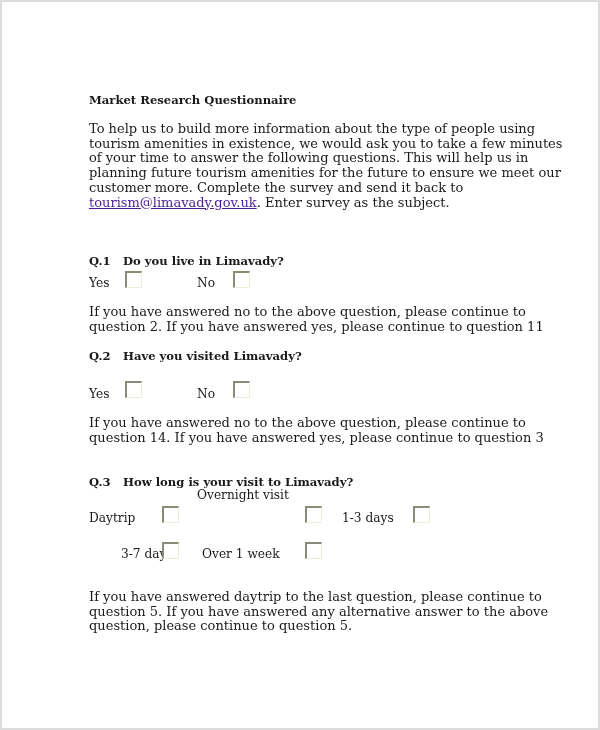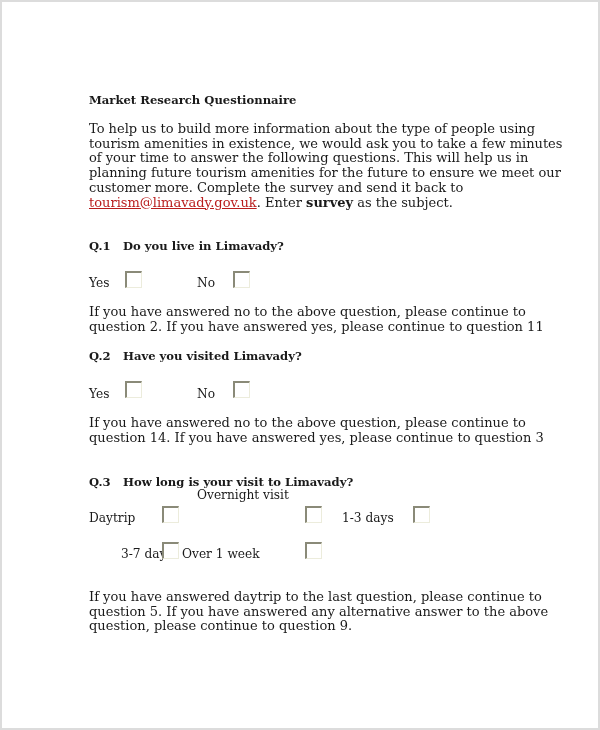--- a/index.html
+++ b/index.html
@@ -21,40 +21,40 @@
     .intro { top: 120px; }
     .q { left: 87px; font-size: 11.6px; font-weight: bold; }
     .q .num { display: inline-block; width: 34px; }
     .lbl { font-size: 12.2px; }
     .cb {
       position: absolute; width: 17px; height: 17px; box-sizing: border-box;
       border-top: 2px solid #8a8a78; border-left: 2px solid #8a8a78;
       border-right: 1px solid #ececdc; border-bottom: 1px solid #ececdc;
       background: #ffffff; cursor: pointer;
     }
-    a.link { color: #b91c1c; text-decoration: underline; }
-    b { font-weight: bold; }
+    a.link { color: #4c1d95; text-decoration: underline; }
+    b { font-weight: normal; }
   </style>
 </head>
 <body>
 
 <div class="page">
 
   <div class="abs title">Market Research Questionnaire</div>
 
   <div class="abs para intro">
     <div>To help us to build more information about the type of people using</div>
     <div>tourism amenities in existence, we would ask you to take a few minutes</div>
     <div>of your time to answer the following questions.  This will help us in</div>
     <div>planning future tourism amenities for the future to ensure we meet our</div>
     <div>customer more. Complete the survey and send it back to</div>
     <div><a class="link">tourism@limavady.gov.uk</a><span>. Enter </span><b>survey</b><span> as the subject.</span></div>
   </div>
 
-  <div class="abs q" style="top:237px;">
+  <div class="abs q" style="top:252px;">
     <span class="num">Q.1</span><span>Do you live in Limavady?</span>
   </div>
   <div class="abs lbl" style="left:87px; top:274px;">Yes</div>
   <div class="cb" style="left:123px; top:269px;"></div>
   <div class="abs lbl" style="left:195px; top:274px;">No</div>
   <div class="cb" style="left:231px; top:269px;"></div>
   <div class="abs para" style="top:303px;">
     <div>If you have answered no to the above question, please continue to</div>
     <div>question 2.  If you have answered yes, please continue to question 11</div>
   </div>
@@ -77,21 +77,21 @@
 
   <div class="abs lbl" style="left:87px; top:509px;">Daytrip</div>
   <div class="cb" style="left:160px; top:504px;"></div>
   <div class="abs lbl" style="left:195px; top:486px;text-align:center;">Overnight visit</div>
   <div class="cb" style="left:303px; top:504px;"></div>
   <div class="abs lbl" style="left:340px; top:509px;">1-3 days</div>
   <div class="cb" style="left:411px; top:504px;"></div>
 
   <div class="abs lbl" style="left:87px; top:545px;margin-left:32px;">3-7 days</div>
   <div class="cb" style="left:160px; top:540px;"></div>
-  <div class="abs lbl" style="left:180px; top:545px;">Over 1 week</div>
+  <div class="abs lbl" style="left:200px; top:545px;">Over 1 week</div>
   <div class="cb" style="left:303px; top:540px;"></div>
 
   <div class="abs para" style="top:588px;">
     <div>If you have answered daytrip to the last question, please continue to</div>
     <div>question 5. If you have answered any alternative answer to the above</div>
-    <div>question, please continue to question 9.</div>
+    <div>question, please continue to question 5.</div>
   </div>
 </div>
 
 </body></html>

